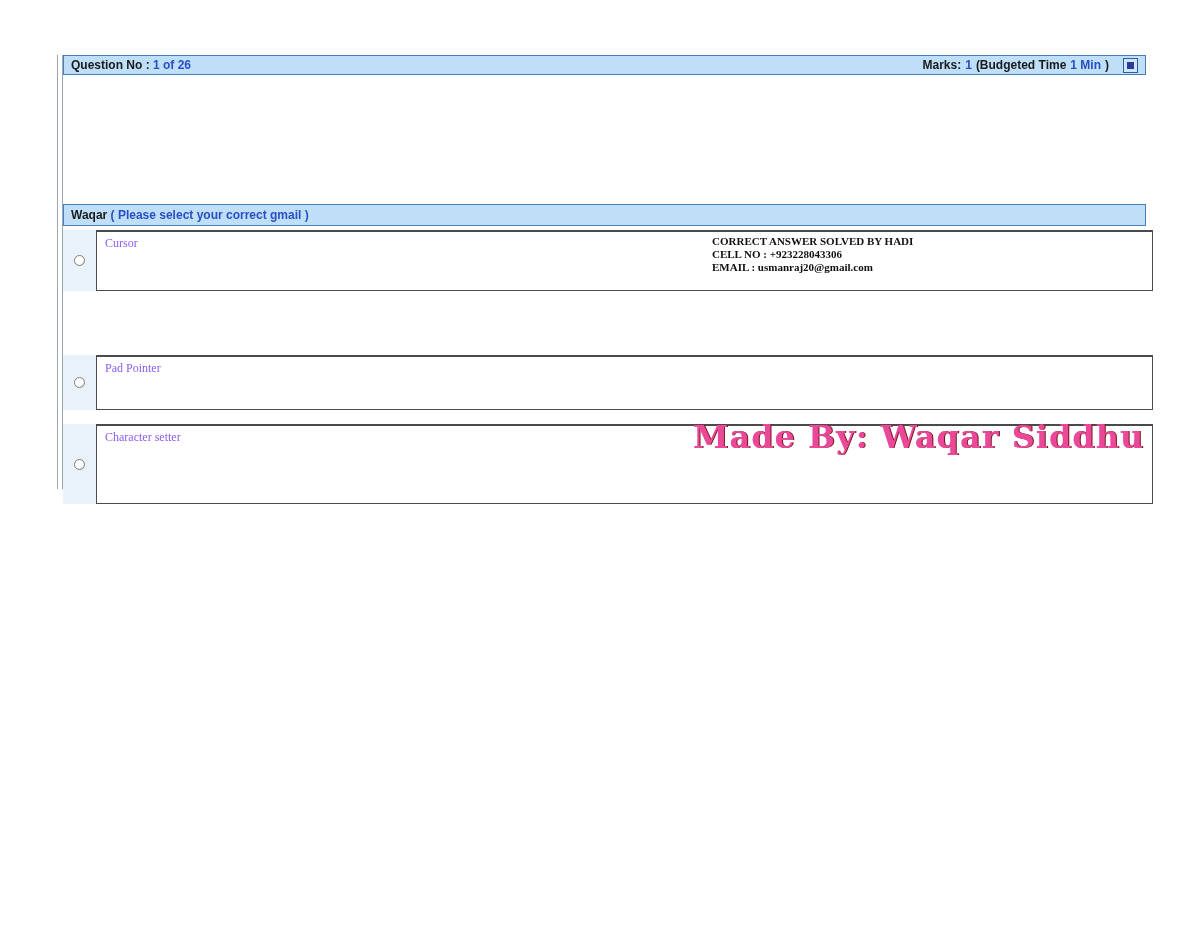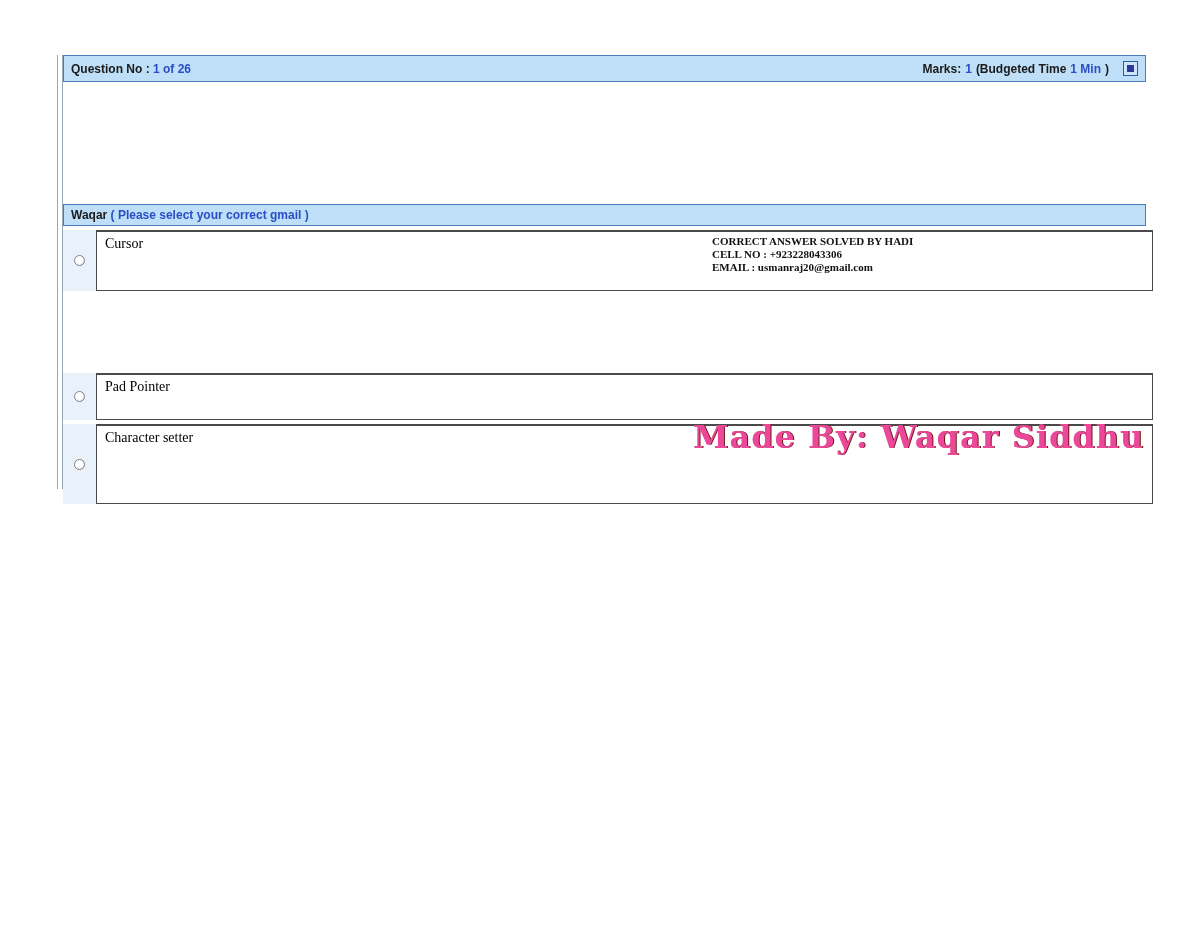--- a/index.html
+++ b/index.html
@@ -31,21 +31,21 @@
     background: #bedff7;
     border: 1px solid #4a7ebb;
     box-sizing: border-box;
     display: flex;
     align-items: center;
     padding: 0 7px;
     font-size: 12px;
     font-weight: bold;
     color: #1a1a1a;
   }
-  .qheader { left: 63px; top: 55px; width: 1083px; height: 27px; justify-content: space-between; }
+  .qheader { left: 63px; top: 55px; width: 1083px; height: 20px; justify-content: space-between; }
   .ansheader { left: 63px; top: 204px; width: 1083px; height: 22px; }
   .blue { color: #2a4fc4; }
   .black { color: #1a1a1a; }
   .qh-right { display: flex; align-items: center; gap: 4px; }
   .panel-icon {
     display: inline-flex;
     align-items: center;
     justify-content: center;
     width: 15px;
     height: 15px;
@@ -108,21 +108,21 @@
     background-image:
       linear-gradient(45deg, #d9d5cd 25%, transparent 25%, transparent 75%, #d9d5cd 75%),
       linear-gradient(45deg, #d9d5cd 25%, transparent 25%, transparent 75%, #d9d5cd 75%);
     background-size: 4px 4px;
     background-position: 0 0, 2px 2px;
   }
   
   .opt-row { position: absolute; left: 63px; width: 1090px; }
   .opt1 { top: 230px; height: 61px; }
   .opt2 { top: 298px; height: 55px; }
-  .opt3 { top: 373px; height: 47px; }
+  .opt3 { top: 355px; height: 55px; }
   .opt4 { top: 424px; height: 80px; }
   .radio-cell {
     position: absolute;
     left: 0;
     top: 0;
     bottom: 0;
     width: 33px;
     background: #e9f2fb;
     display: flex;
     align-items: center;
@@ -144,22 +144,22 @@
     top: 0;
     bottom: 0;
     background: #ffffff;
     border: 1px solid #4a4a4a;
     border-top-width: 2px;
     box-sizing: border-box;
   }
   .opt-label {
     display: block;
     font-family: "Liberation Serif", serif;
-    font-size: 14px;
-    color: #000000;
+    font-size: 12px;
+    color: #8b5cf6;
     padding: 4px 8px;
   }
   .solver-note {
     position: absolute;
     left: 615px;
     top: 3px;
     font-family: "Liberation Serif", serif;
     font-size: 11px;
     font-weight: bold;
     line-height: 13px;

